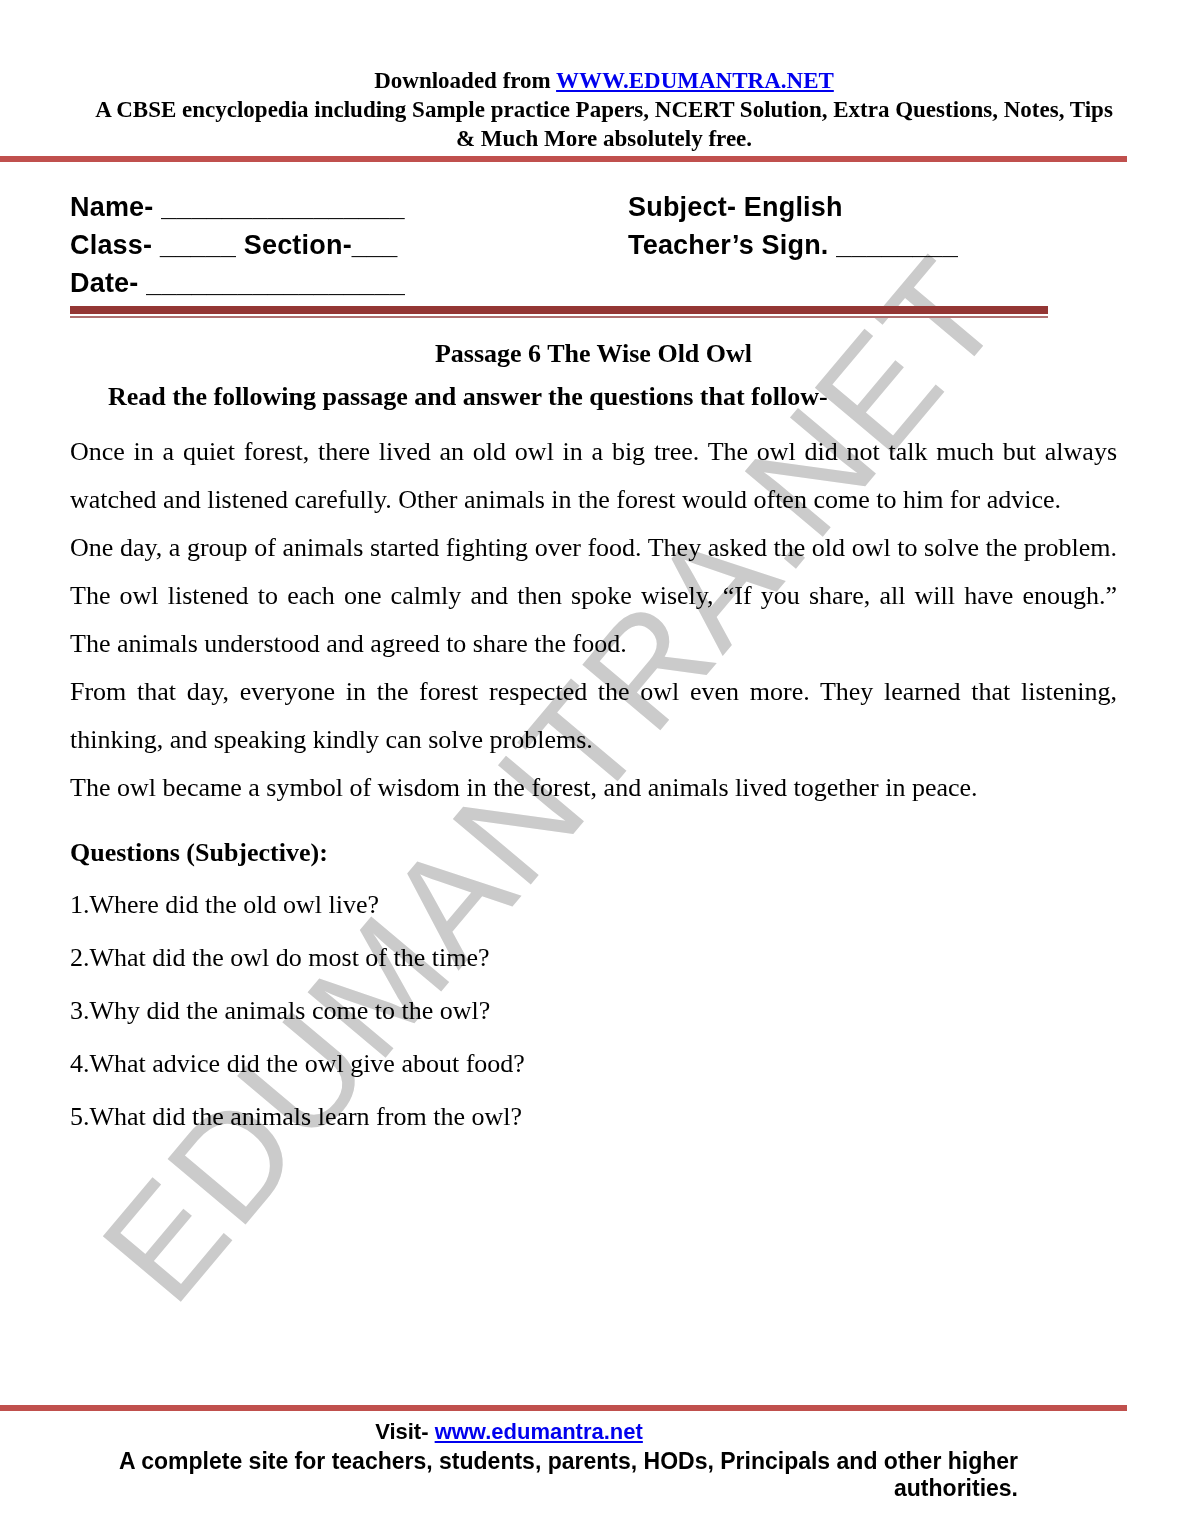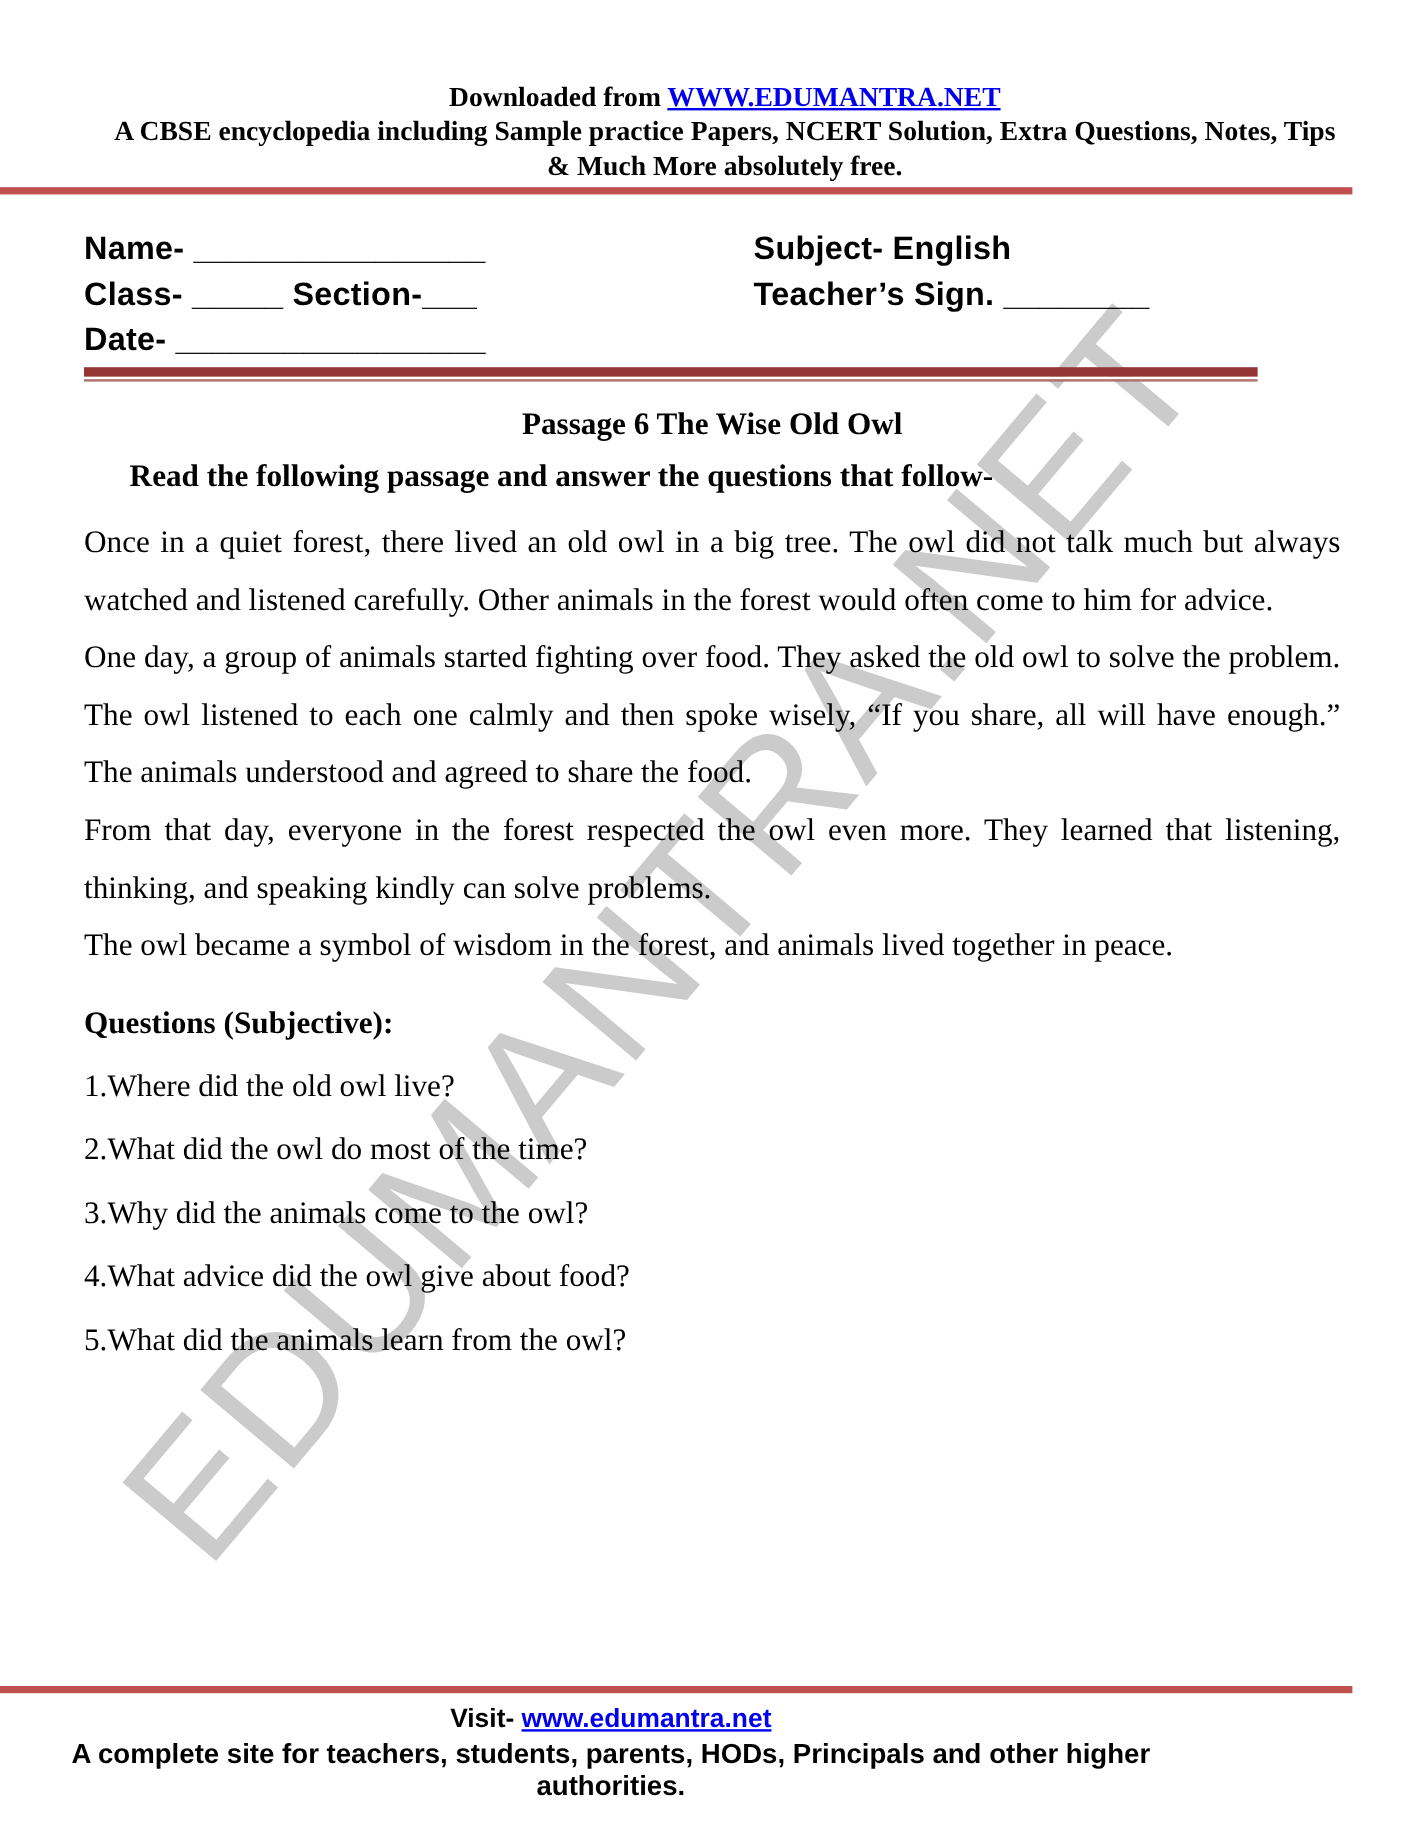--- a/index.html
+++ b/index.html
@@ -110,21 +110,21 @@
     left: 0; top: 1405px;
     width: 1018px;
     text-align: center;
     font-family: "Liberation Sans", sans-serif;
     font-weight: bold;
     font-size: 22px;
     z-index: 1;
   }
   .footer .rule-thin { margin: 0; }
   .footer .visit-line { margin-top: 8px; line-height: 26px; }
-  .footer .footer-tagline { margin-top: 3px; font-size: 23px; line-height: 27px; }
+  .footer .footer-tagline { margin-top: 3px; font-size: 23px; line-height: 27px; text-align: right; }
 </style>
 </head>
 <body>
 
 <div class="page">
 
   <div class="watermark">EDUMANTRA.NET</div>
 
   <div class="content">
 

